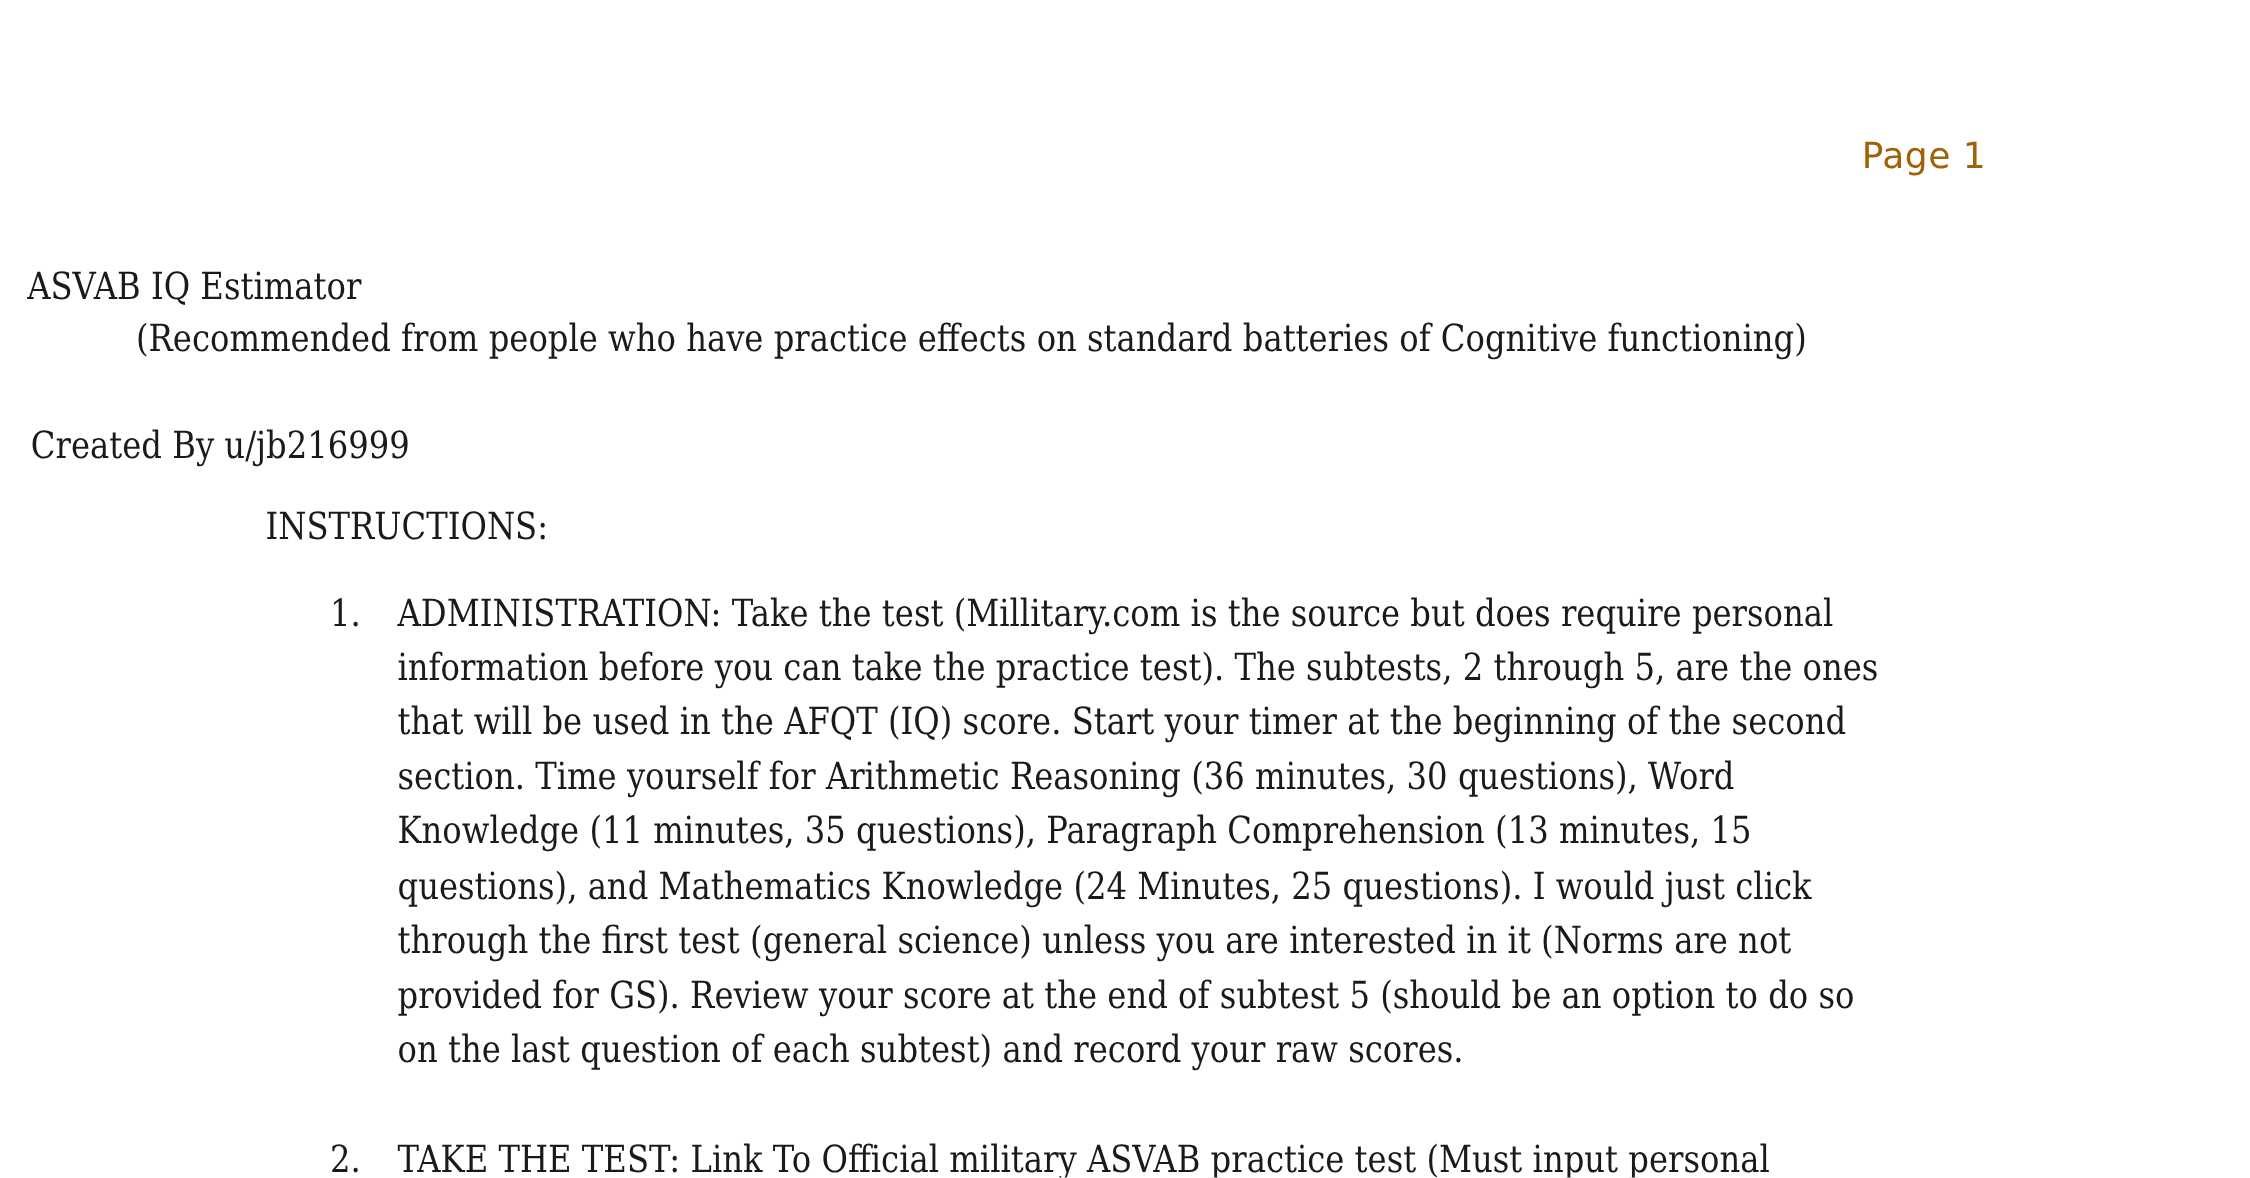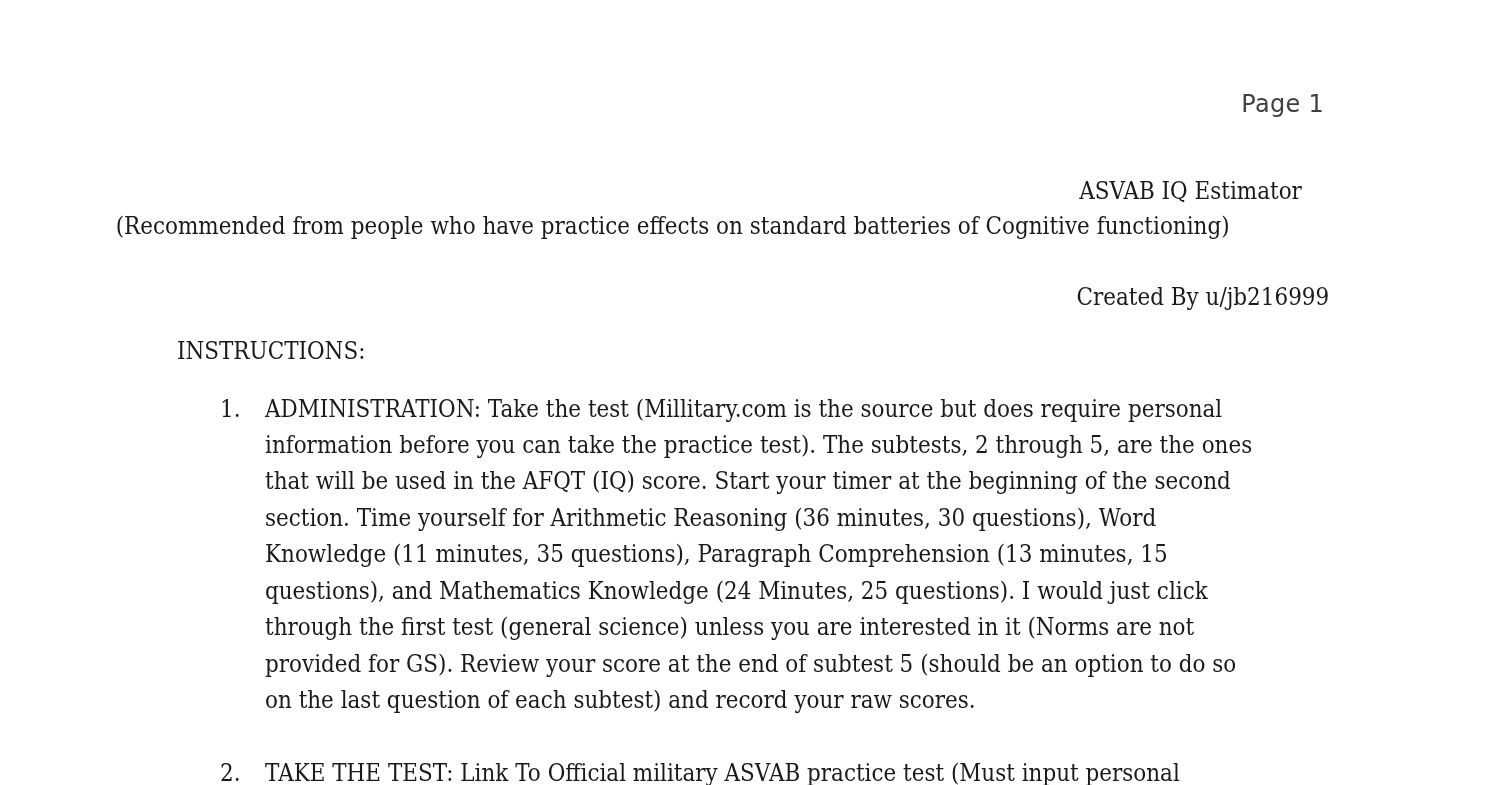--- a/index.html
+++ b/index.html
@@ -14,43 +14,43 @@
     position: relative;
     font-family: "DejaVu Serif", "Liberation Serif", serif;
     color: #1a1a1a;
   }
   .page-number {
     position: absolute;
     right: 176px;
     top: 90px;
     font-family: "DejaVu Sans", "Liberation Sans", sans-serif;
     font-size: 24px;
-    color: #404040;
+    color: #a16207;
     letter-spacing: 0.3px;
   }
   .line {
     position: absolute;
     white-space: nowrap;
     font-size: 25px;
     line-height: 30px;
     transform-origin: left top;
   }
   .center {
     left: 0;
     width: 1320px;
-    text-align: right;
+    text-align: left;
   }
   .center span {
     display: inline-block;
     transform: scaleX(0.86);
     transform-origin: center top;
   }
   .title { top: 176px; }
   .subtitle { top: 211px; }
-  .author { top: 282px; margin-left: 30px; }
+  .author { top: 282px; }
   .heading {
     left: 177px;
     top: 336px;
     transform: scaleX(0.86);
   }
   .list {
     position: absolute;
     left: 0;
     top: 0;
   }

